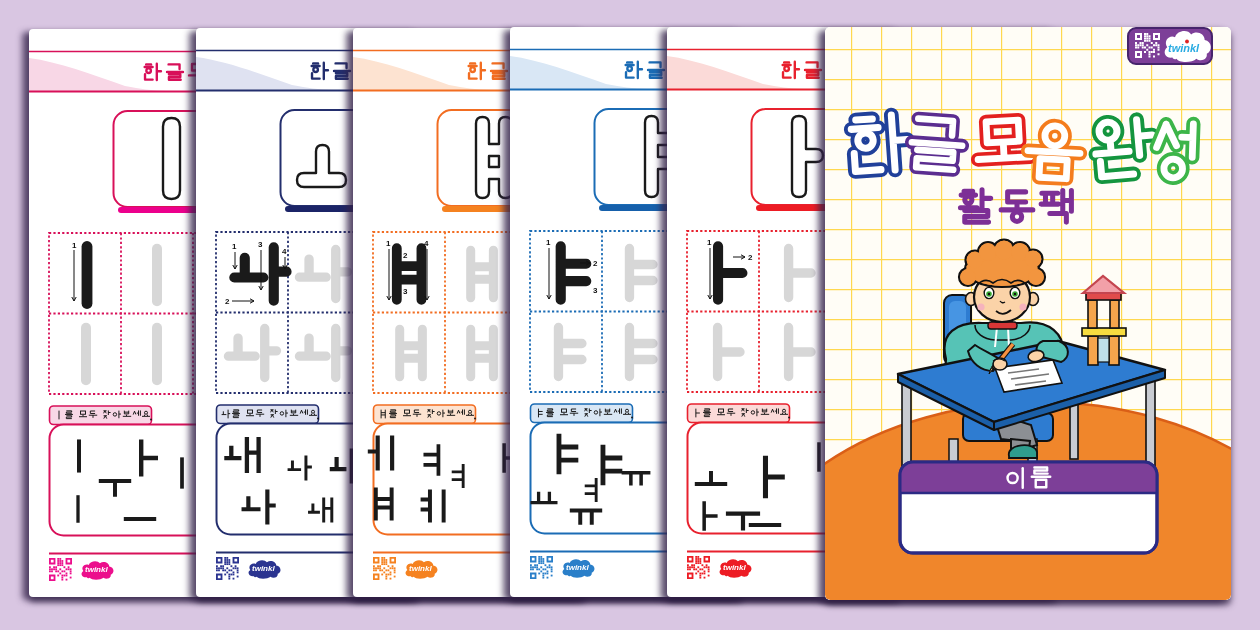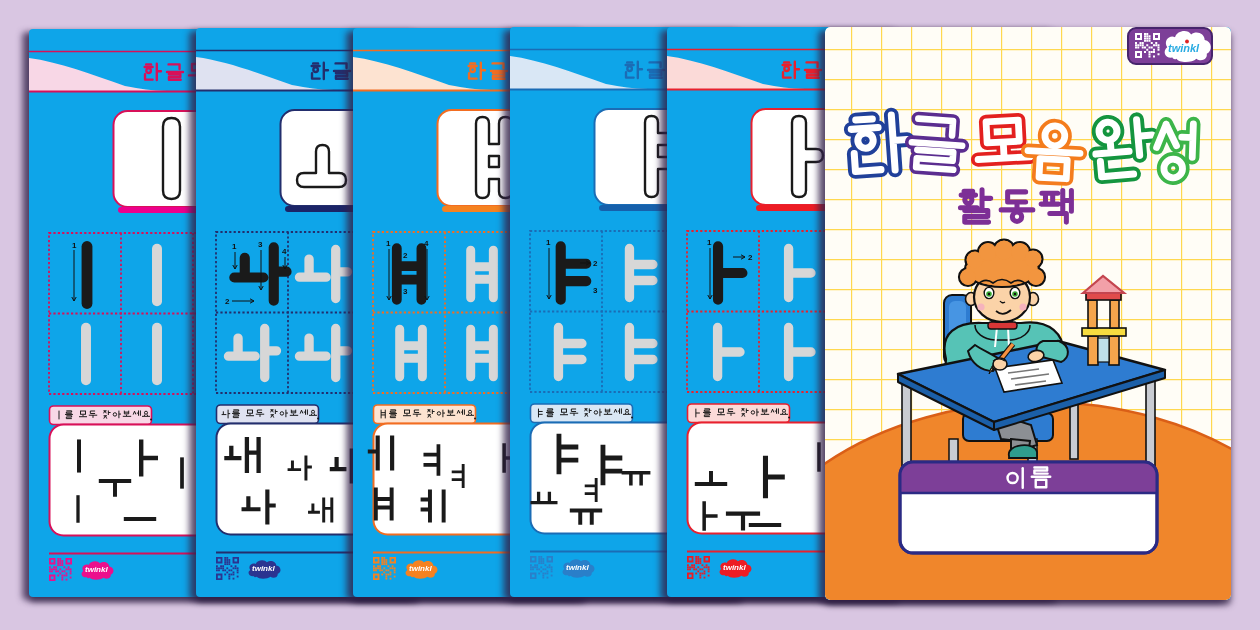--- a/index.html
+++ b/index.html
@@ -1,17 +1,17 @@
 <!DOCTYPE html>
 <html><head><meta charset="utf-8">
 <style>
 * { margin:0; padding:0; box-sizing:border-box; }
 html,body { width:1260px; height:630px; overflow:hidden; }
 body { background:#d9c6e2; position:relative; font-family:"Liberation Sans", sans-serif; }
-.pg { position:absolute; width:390px; background:#0ea5e9; border-radius:4px; overflow:hidden;
+.pg { position:absolute; width:390px; background:#ffffff; border-radius:4px; overflow:hidden;
       box-shadow:-7px 3px 6px rgba(52,36,76,.7), 0 5px 6px rgba(35,22,55,.7); }
 .cov { border-radius:5px; }
 </style></head>
 <body>
 <svg width="0" height="0" style="position:absolute">
     <defs>
       <g id="s_han">
         <path d="M14,10 H40 M6,24 H48 M8,62 V90 H48 M70,6 V92 M70,46 H92"></path>
         <circle cx="27" cy="43" r="12"></circle>
       </g>

